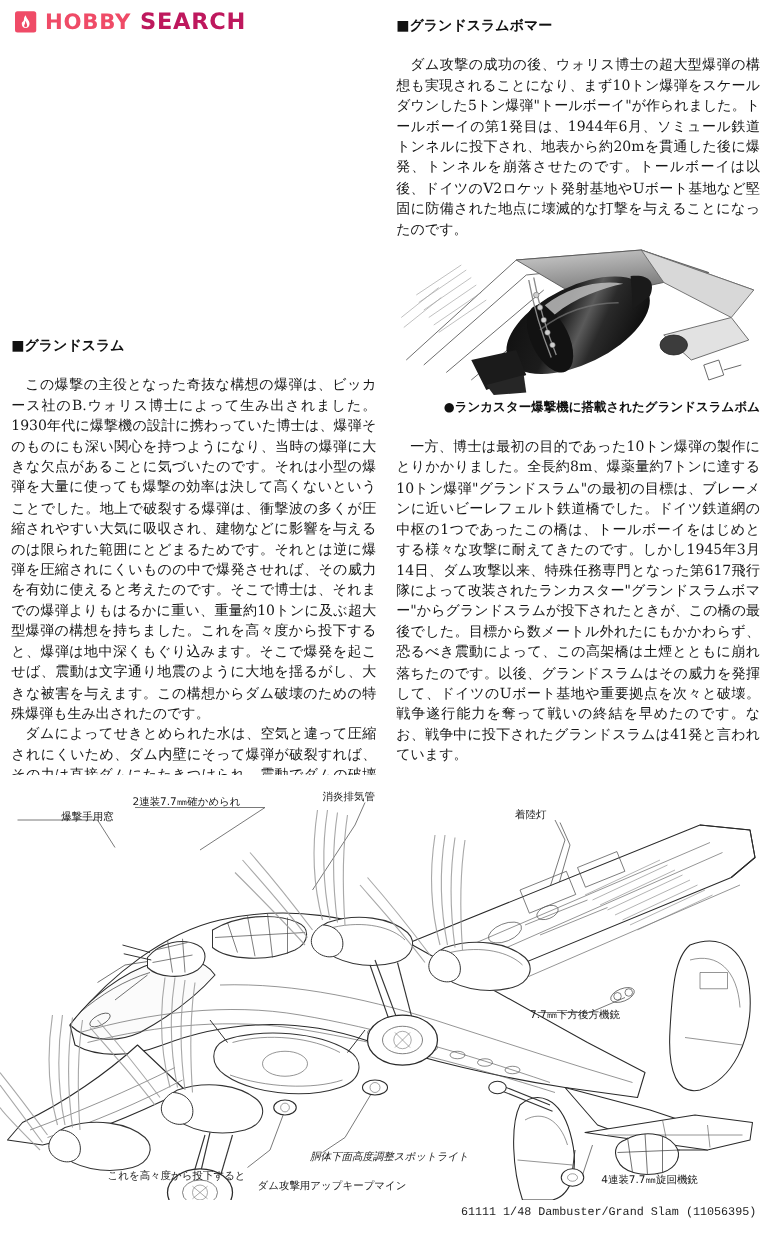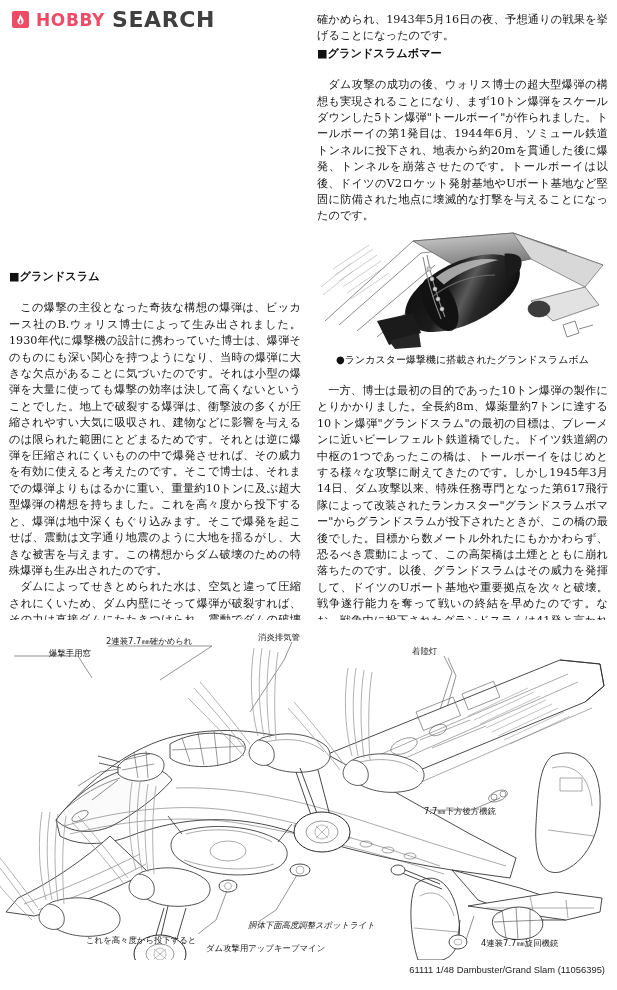--- a/index.html
+++ b/index.html
@@ -43,24 +43,24 @@
   }
   .logo-mark svg { display: block; }
   .logo-hobby {
     font-size: 17px;
     font-weight: bold;
     letter-spacing: 0.6px;
     color: #ef4b67;
     font-family: "DejaVu Sans", sans-serif;
   }
   .logo-search {
-    font-size: 22px;
+    font-size: 18px;
     font-weight: bold;
     letter-spacing: 0.6px;
-    color: #404040;
+    color: #be185d;
     margin-left: 7px;
     font-family: "DejaVu Sans", sans-serif;
   }
 
   
   .col-right {
     position: absolute;
     left: 317px; top: 12px;
     width: 291px;
   }
@@ -87,23 +87,23 @@
     line-height: 16.4px;
     font-weight: bold;
     color: #111;
     margin: 0;
   }
 
   .fig-caption {
     font-family: "DejaVu Sans", "Liberation Sans", sans-serif;
     font-size: 10px;
     line-height: 14px;
-    font-weight: normal;
+    font-weight: bold;
     color: #111;
-    text-align: center;
+    text-align: right;
     margin: 2px 0 3px 0;
   }
 
   
   .photo-box {
     position: relative;
     width: 291px;
     height: 122px;
     margin-top: 4px;
     overflow: hidden;
@@ -168,21 +168,21 @@
     left: 0; top: 620px;
     width: 617px;
     height: 340px;
   }
   .diagram-canvas svg { display: block; }
 
   
   .footer-text {
     position: absolute;
     right: 12px; top: 964px;
-    font-family: Liberation Sans, sans-serif;
+    font-family: Liberation Mono, monospace;
     font-size: 9.4px;
     color: #222;
     white-space: nowrap;
   }
 </style>
 </head>
 <body>
 
 <div id="page">
 
@@ -194,21 +194,20 @@
           <path d="M6.5 5.6 C5.9 6.9 6.2 7.4 5.9 8.1 C5.7 8.6 5.3 8.6 5.3 9.3 C5.3 10.1 5.8 10.7 6.5 10.7 C7.2 10.7 7.7 10.1 7.7 9.3 C7.7 8.2 7.0 7.6 6.5 5.6 Z" fill="#ef4b67"></path>
         </svg>
       </span>
       <span class="logo-hobby">HOBBY</span>
       <span class="logo-search">SEARCH</span>
     </div>
   </div>
 
   <div class="col-right">
 
-    <p class="jp-body">確かめられ、1943年5月16日の夜、予想通りの戦果を挙げることになったのです。</p>
 
     <p class="sec-head">■グランドスラムボマー</p>
 
     <p class="jp-body indent">ダム攻撃の成功の後、ウォリス博士の超大型爆弾の構想も実現されることになり、まず10トン爆弾をスケールダウンした5トン爆弾"トールボーイ"が作られました。トールボーイの第1発目は、1944年6月、ソミュール鉄道トンネルに投下され、地表から約20mを貫通した後に爆発、トンネルを崩落させたのです。トールボーイは以後、ドイツのV2ロケット発射基地やUボート基地など堅固に防備された地点に壊滅的な打撃を与えることになったのです。</p>
 
     <div class="photo-box">
       <svg width="291" height="122" viewBox="0 0 291 122">
         <defs>
           <linearGradient id="bombShade" x1="0" y1="0" x2="1" y2="0.6">
             <stop offset="0%" stop-color="#0d0d0d"></stop>

